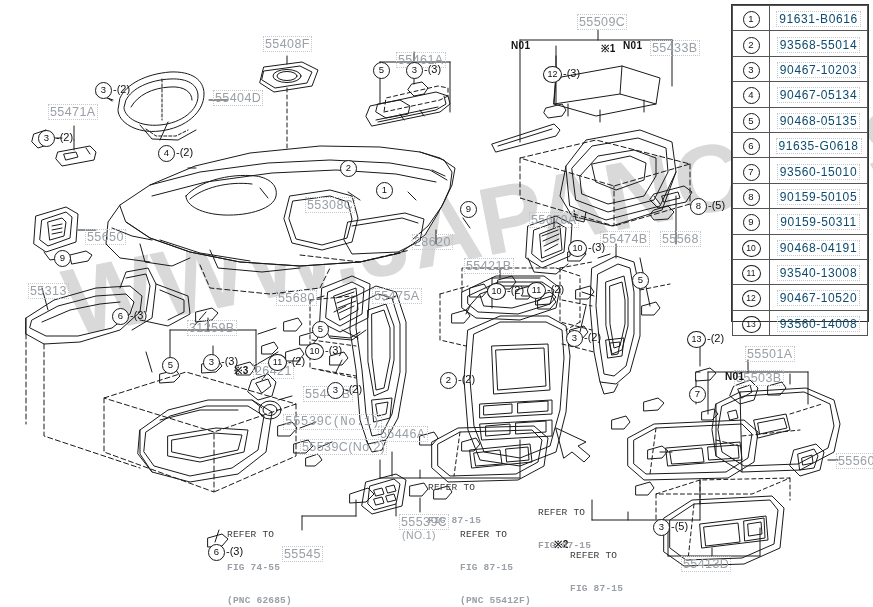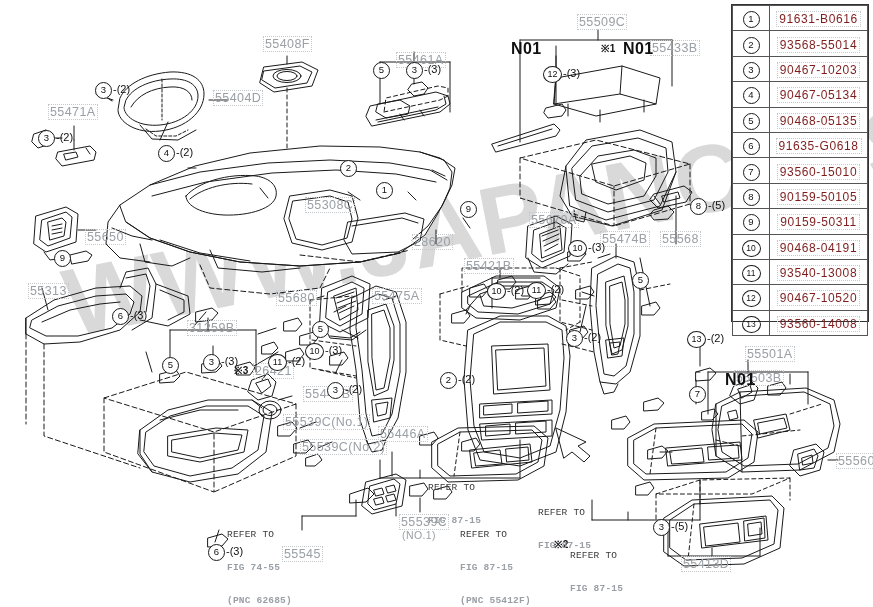--- a/index.html
+++ b/index.html
@@ -15,21 +15,21 @@
                  letter-spacing:1px;}
 
   
   #art{position:absolute;left:0;top:0;z-index:10;}
 
   
   .pn{position:absolute;z-index:20;color:#9aa0a6;font-size:12.5px;
       font-family:"Liberation Sans",sans-serif;letter-spacing:.4px;
       white-space:nowrap;
       border:1px dotted #c6c9cc;padding:0 1px;background:transparent;}
-  .pn.dark{color:#111;border:none;font-weight:bold;font-size:16px;}
+  .pn.dark{color:#111;border:none;font-weight:bold;font-size:10px;}
   .pn.small{font-size:10.5px;}
 
   
   .cn{position:absolute;z-index:22;width:15px;height:15px;border:1.1px solid #1a1a1a;
       border-radius:50%;font-size:9.5px;line-height:14px;text-align:center;
       color:#111;background:#fff;font-family:"Liberation Sans",sans-serif;}
   .cn.w{width:17px;height:15px;border-radius:50%;font-size:9px;line-height:14px;}
   .qty{position:absolute;z-index:22;font-size:11px;color:#111;white-space:nowrap;
        font-family:"Liberation Sans",sans-serif;}
 
@@ -41,21 +41,21 @@
   
   #legend{position:absolute;left:731px;top:4px;width:138px;height:318px;z-index:25;
           border:1.4px solid #333;background:#fff;box-sizing:border-box;}
   #legend table{width:100%;height:100%;border-collapse:collapse;table-layout:fixed;}
   #legend td{border:.8px solid #555;height:24.4px;padding:0;vertical-align:middle;}
   #legend td.num{width:36px;text-align:center;}
   #legend td.code{text-align:center;}
   .lgc{display:inline-block;width:15px;height:15px;border:1.1px solid #1a1a1a;
        border-radius:50%;font-size:9.5px;line-height:14px;text-align:center;color:#111;}
   .lgc.w2{width:17px;font-size:8.5px;}
-  .lgtxt{color:#7f1d1d;font-size:12px;letter-spacing:.6px;
+  .lgtxt{color:#0c4a6e;font-size:12px;letter-spacing:.6px;
          border:1px dotted #c6c9cc;padding:0 2px;
          font-family:"Liberation Sans",sans-serif;}
 </style>
 </head>
 <body>
 
 <div id="stage">
 
   <div id="watermark">
     <div class="wm" style="left:55px;top:250px;font-size:96px;transform:rotate(-11deg);transform-origin:left top;">WWW.JAPANCATS.RU</div>
@@ -475,21 +475,21 @@
   <div class="pn" style="left:28px;top:283px;">55313</div>
   <div class="pn" style="left:529px;top:212px;">55670A</div>
   <div class="pn" style="left:600px;top:231px;">55474B</div>
   <div class="pn" style="left:660px;top:231px;">55568</div>
   <div class="pn" style="left:464px;top:258px;">55421B</div>
   <div class="pn" style="left:276px;top:290px;">55680</div>
   <div class="pn" style="left:372px;top:288px;">55475A</div>
   <div class="pn" style="left:187px;top:320px;">31259B</div>
   <div class="pn" style="left:253px;top:363px;">26421</div>
   <div class="pn" style="left:303px;top:386px;">55445B</div>
-  <div class="pn" style="left:283px;top:414px;">55539C(No.1)</div>
+  <div class="pn" style="left:283px;top:414px;font-family:Liberation Mono, monospace;">55539C(No.1)</div>
   <div class="pn" style="left:300px;top:439px;">55539C(No.2)</div>
   <div class="pn" style="left:378px;top:426px;">55446A</div>
   <div class="pn" style="left:282px;top:546px;">55545</div>
   <div class="pn" style="left:399px;top:514px;">55539C</div>
   <div class="pn small" style="left:401px;top:529px;border:none;">(NO.1)</div>
   <div class="pn" style="left:745px;top:346px;">55501A</div>
   <div class="pn" style="left:734px;top:370px;">55503B</div>
   <div class="pn" style="left:836px;top:453px;">55560J</div>
   <div class="pn" style="left:681px;top:556px;">55413D</div>
 

